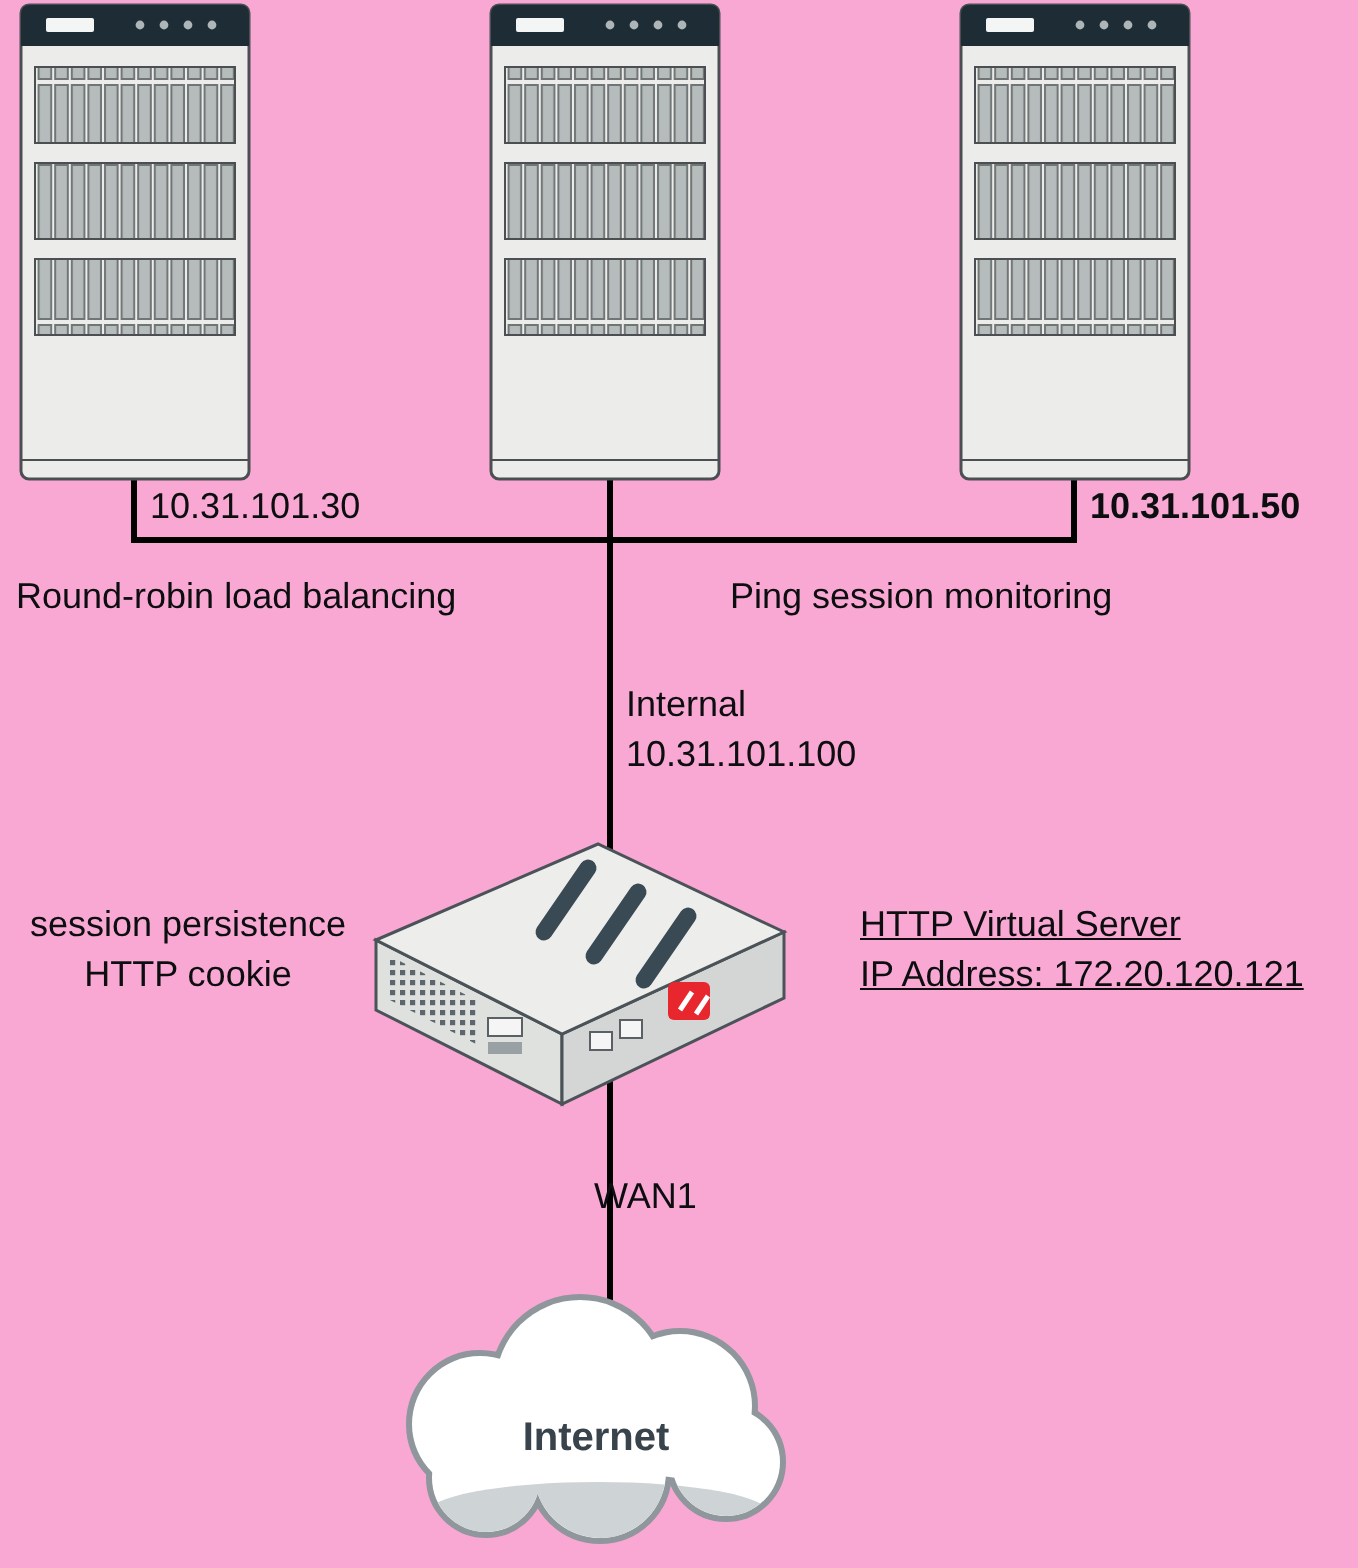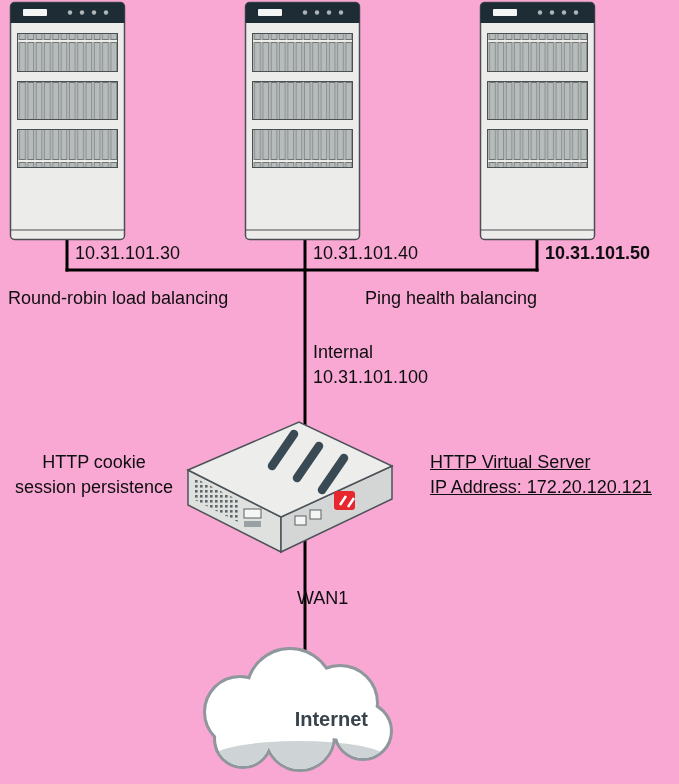--- a/index.html
+++ b/index.html
@@ -22,21 +22,21 @@
     line-height: 25px;
     color: #0d0e0f;
     white-space: nowrap;
   }
   .label.center { text-align: center; }
   .internet-label {
     position: absolute;
     left: 228px;
     top: 708px;
     width: 140px;
-    text-align: right;
+    text-align: center;
     font-size: 20px;
     font-weight: bold;
     color: #38434b;
     white-space: nowrap;
   }
 </style>
 </head>
 <body>
 
 <div class="stage">
@@ -119,34 +119,33 @@
         <circle cx="340" cy="703" r="36"></circle>
         <circle cx="363" cy="731" r="27"></circle>
         <circle cx="300" cy="736" r="33"></circle>
         <circle cx="243" cy="739" r="27"></circle>
       </g>
       <ellipse cx="299" cy="757" rx="86" ry="16" fill="#ced3d5" clip-path="url(#cloudClip)"></ellipse>
     </g>
   </svg>
 
   <div class="label" style="left:75px; top:241px;">10.31.101.30</div>
-  <div class="label" style="left:313px; top:241px;">10.31.101.40</div>
   <div class="label" style="left:545px; top:241px;font-weight:bold;">10.31.101.50</div>
 
   <div class="label" style="left:8px; top:286px;">Round-robin load balancing</div>
-  <div class="label" style="left:365px; top:286px;">Ping health balancing</div>
+  <div class="label" style="left:365px; top:286px;">Ping session monitoring</div>
 
   <div class="label" style="left:313px; top:340px;">
     <div>Internal</div>
     <div>10.31.101.100</div>
   </div>
 
   <div class="label center" style="left:8px; top:450px; width:172px;">
+    <div>session persistence</div>
     <div>HTTP cookie</div>
-    <div>session persistence</div>
   </div>
 
   <div class="label" style="left:430px; top:450px;text-decoration:underline;">
     <div>HTTP Virtual Server</div>
     <div>IP Address: 172.20.120.121</div>
   </div>
 
   <div class="label" style="left:297px; top:586px;">
     <div>WAN1</div>
   </div>

